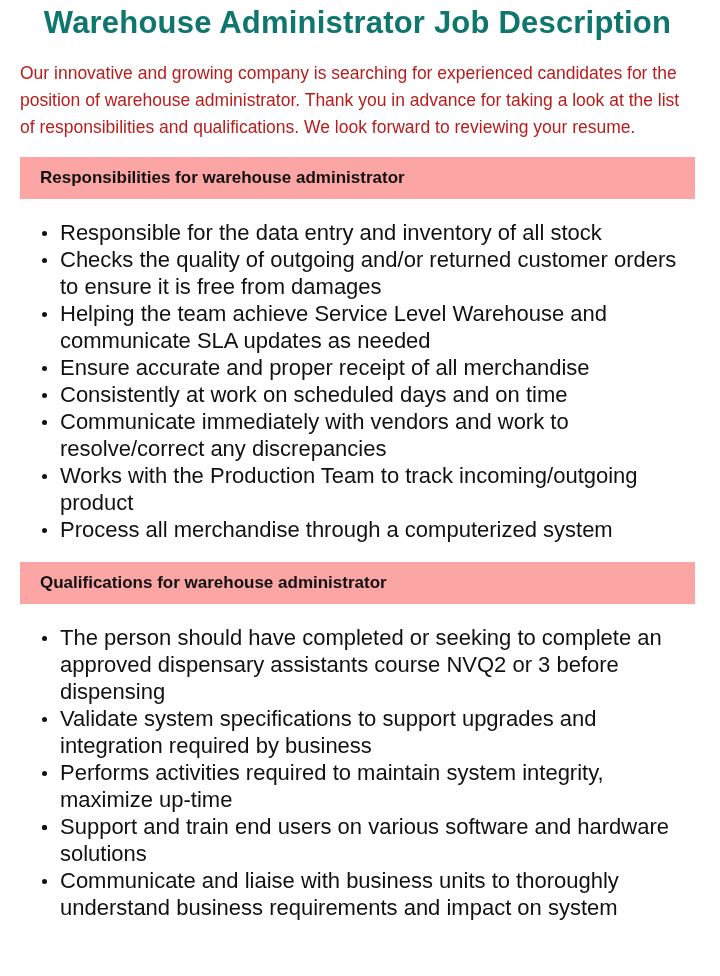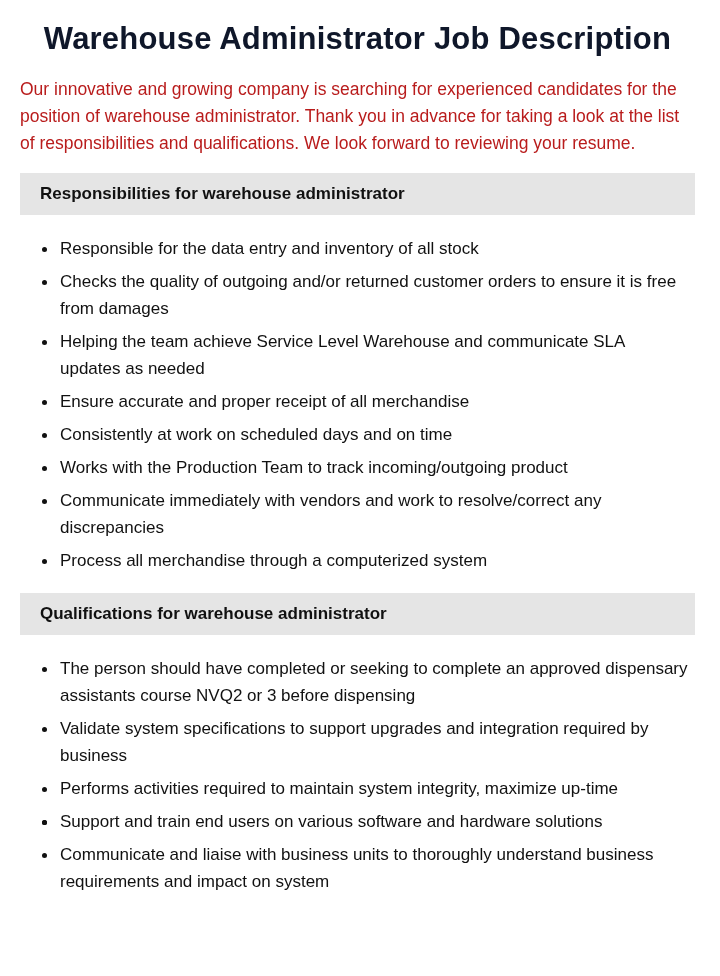--- a/index.html
+++ b/index.html
@@ -3,44 +3,43 @@
   <meta charset="utf-8">
   <style>
     html, body { margin: 0; padding: 0; background: #ffffff; }
     body {
       width: 720px; height: 976px; overflow: hidden;
       font-family: "Liberation Sans", sans-serif;
       color: #111111;
     }
     .page { padding: 0 25px 0 20px; }
     h1 {
-      margin: 16px; padding-top: 2px;
+      margin: 0; padding-top: 2px;
       font-size: 31px; font-weight: bold; text-align: center;
-      line-height: 42px; letter-spacing: 0.2px; color: #0f172a;
+      line-height: 42px; letter-spacing: 0.2px; color: #0f766e;
     }
     .intro {
       margin: 16px 0 0 0;
       font-size: 17.5px; line-height: 27px; color: #b91c1c;
     }
     .section-header {
       margin-top: 16px;
-      background: #e5e5e5;
+      background: #fca5a5;
       height: 42px; line-height: 42px;
       padding-left: 20px;
       font-size: 17px; font-weight: bold; color: #111;
     }
     ul.items {
       margin: 20px 0 0 0; padding: 0 0 0 40px;
       list-style: none;
     }
     ul.items li {
       position: relative;
-      font-size: 17px; line-height: 27px; color: #111;
+      font-size: 22px; line-height: 27px; color: #111;
       padding-right: 6px;
-      margin-top: 6px;
     }
     ul.items li .bullet {
       position: absolute; left: -18px; top: 12px;
       width: 5px; height: 5px; border-radius: 50%; background: #111;
     }
     .section-qual { margin-top: 19px; }
   </style>
 </head>
 <body>
 
@@ -48,22 +47,22 @@
   <h1>Warehouse Administrator Job Description</h1>
   <p class="intro">Our innovative and growing company is searching for experienced candidates for the position of warehouse administrator. Thank you in advance for taking a look at the list of responsibilities and qualifications. We look forward to reviewing your resume.</p>
 
   <div class="section-header">Responsibilities for warehouse administrator</div>
   <ul class="items">
     <li><span class="bullet"></span><span>Responsible for the data entry and inventory of all stock</span></li>
     <li><span class="bullet"></span><span>Checks the quality of outgoing and/or returned customer orders to ensure it is free from damages</span></li>
     <li><span class="bullet"></span><span>Helping the team achieve Service Level Warehouse and communicate SLA updates as needed</span></li>
     <li><span class="bullet"></span><span>Ensure accurate and proper receipt of all merchandise</span></li>
     <li><span class="bullet"></span><span>Consistently at work on scheduled days and on time</span></li>
+    <li><span class="bullet"></span><span>Communicate immediately with vendors and work to resolve/correct any discrepancies</span></li>
     <li><span class="bullet"></span><span>Works with the Production Team to track incoming/outgoing product</span></li>
-    <li><span class="bullet"></span><span>Communicate immediately with vendors and work to resolve/correct any discrepancies</span></li>
     <li><span class="bullet"></span><span>Process all merchandise through a computerized system</span></li>
   </ul>
 
   <div class="section-header section-qual">Qualifications for warehouse administrator</div>
   <ul class="items">
     <li><span class="bullet"></span><span>The person should have completed or seeking to complete an approved dispensary assistants course NVQ2 or 3 before dispensing</span></li>
     <li><span class="bullet"></span><span>Validate system specifications to support upgrades and integration required by business</span></li>
     <li><span class="bullet"></span><span>Performs activities required to maintain system integrity, maximize up-time</span></li>
     <li><span class="bullet"></span></li>
     <li><span class="bullet"></span><span>Support and train end users on various software and hardware solutions</span></li>

